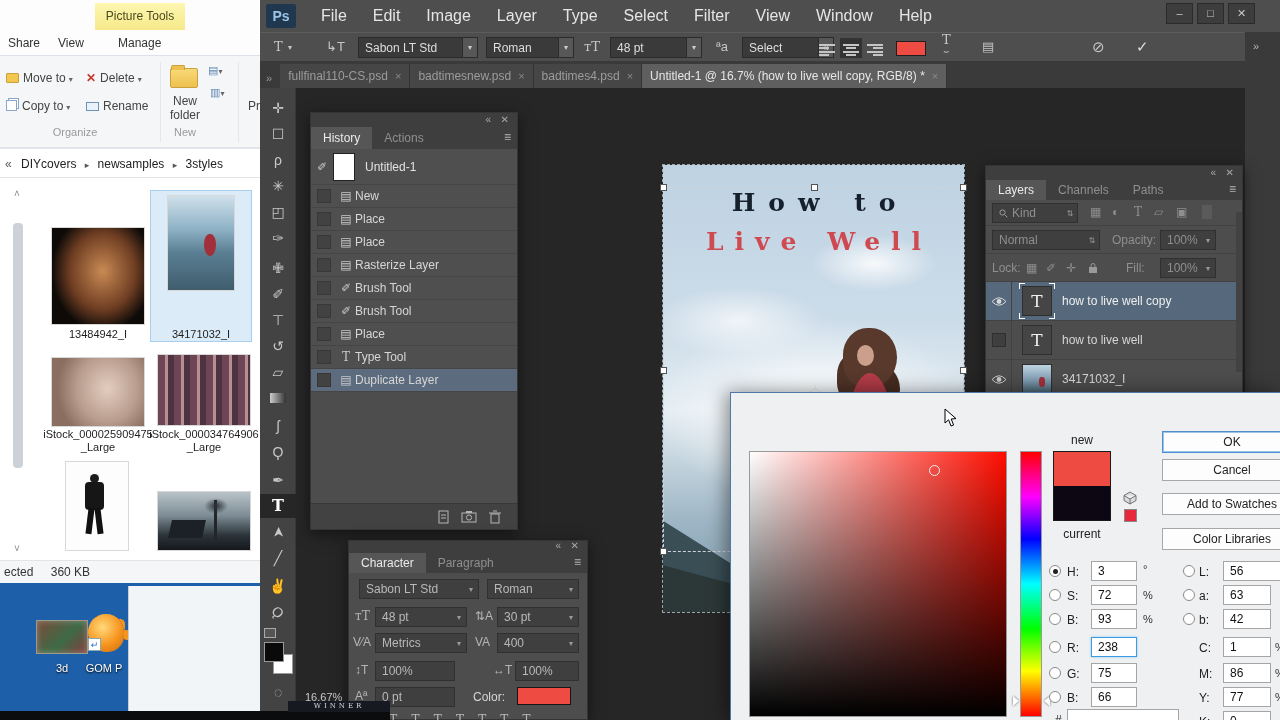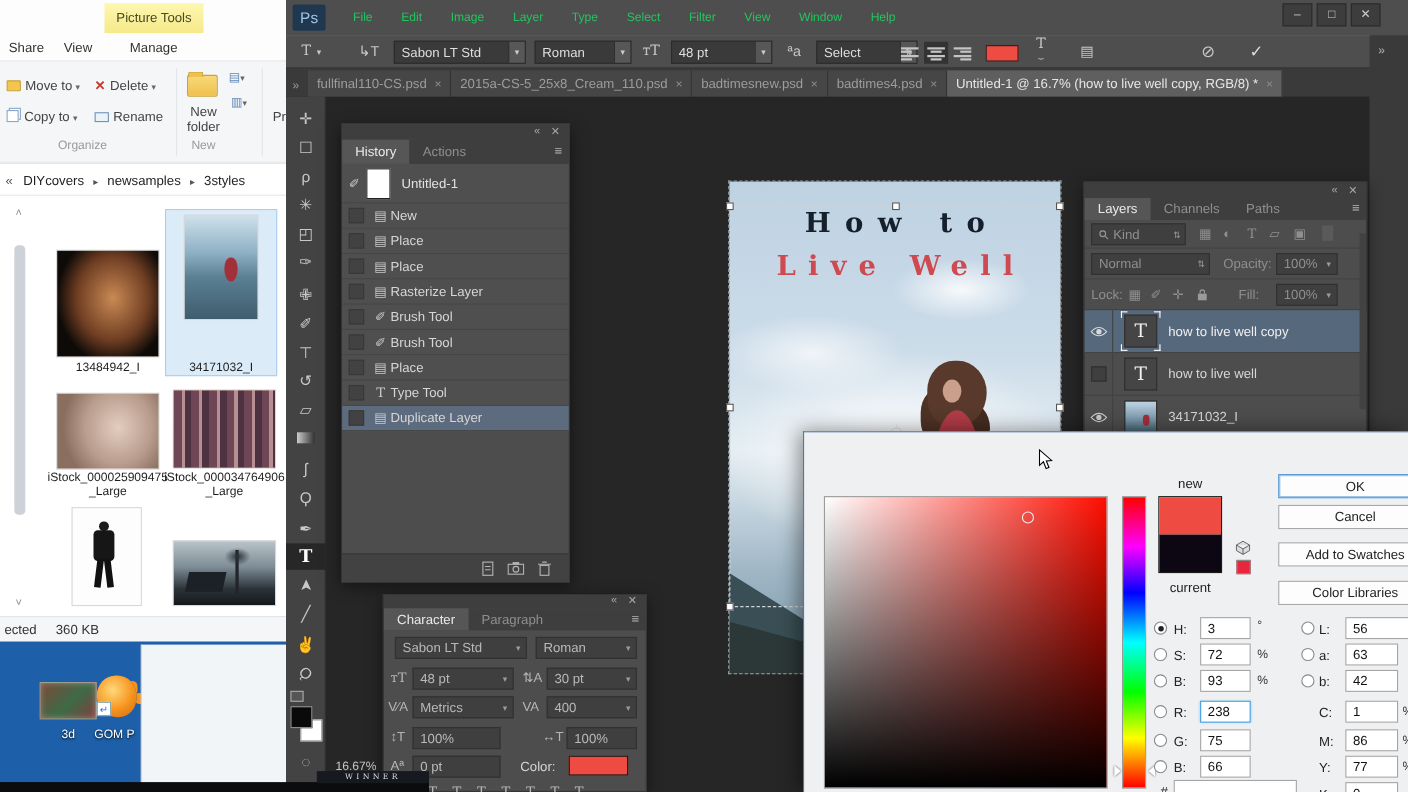--- a/index.html
+++ b/index.html
@@ -35,22 +35,22 @@
 .crumb-sep{color:#555;font-size:9px;margin:0 5px}
 #filearea{position:absolute;left:0;top:178px;width:260px;height:382px;background:#fff}
 .thumb{position:absolute;box-shadow:0 0 0 1px #d8d8d8}
 .flabel{position:absolute;font-size:11px;color:#1e1e1e;text-align:center;line-height:13px;word-break:break-all}
 .sel-tile{position:absolute;background:#dcebf8;border:1px solid #a9cfee}
 .scrl{position:absolute;color:#8a8a8a;font-size:10px}
 #exp-status{position:absolute;left:0;top:560px;width:260px;height:23px;background:#f5f6f7;border-top:1px solid #e1e5e9;font-size:12px;color:#333;line-height:22px}
 
 #ps{position:absolute;left:260px;top:0;width:1020px;height:720px;background:#262626}
 #menubar{position:absolute;left:0;top:0;width:1020px;height:32px;background:#4e4e4e;display:flex;align-items:center}
-#ps-logo{width:30px;height:24px;margin-left:6px;background:#20384f;color:#9cc3e8;font-weight:normal;font-size:14px;text-align:center;line-height:24px;border-radius:2px}
-.menu-item{color:#22c55e;font-size:11px;padding:0 13px;line-height:32px}
+#ps-logo{width:30px;height:24px;margin-left:6px;background:#20384f;color:#9cc3e8;font-weight:bold;font-size:14px;text-align:center;line-height:24px;border-radius:2px}
+.menu-item{color:#e5e5e5;font-size:16px;padding:0 13px;line-height:32px}
 .winctl{position:absolute;top:3px;width:27px;height:21px;background:#3d3d3d;border:1px solid #2b2b2b;color:#c9c9c9;font-size:11px;text-align:center;line-height:19px}
 #optionsbar{position:absolute;left:0;top:32px;width:1020px;height:30px;background:#4e4e4e;border-bottom:1px solid #3a3a3a;border-top:1px solid #5b5b5b}
 .opt-ic{position:absolute;color:#c6c6c6;font-size:13px;top:6px}
 .dd{position:absolute;height:21px;background:#3a3a3a;border:1px solid #2b2b2b;color:#dedede;font-size:12px;display:flex;align-items:center;padding-left:6px}
 .dd .ar{margin-left:auto;width:15px;height:100%;background:#575757;color:#ccc;font-size:8px;text-align:center;line-height:20px;border-left:1px solid #2b2b2b}
 .al{display:inline-block;width:16px;height:12px;background-image:linear-gradient(#c5c5c5,#c5c5c5),linear-gradient(#c5c5c5,#c5c5c5),linear-gradient(#c5c5c5,#c5c5c5),linear-gradient(#c5c5c5,#c5c5c5);background-size:16px 2px,10px 2px,16px 2px,10px 2px;background-repeat:no-repeat}
 .al-l{background-position:0 0,0 3px,0 7px,0 10px}
 .al-c{background-position:0 0,3px 3px,0 7px,3px 10px}
 .al-r{background-position:0 0,6px 3px,0 7px,6px 10px}
 .albox{position:absolute;top:5px;width:22px;height:20px;text-align:center;padding-top:4px}
@@ -239,21 +239,20 @@
       <div class="abs" style="left:636px;top:8px;width:30px;height:15px;background:#ee4b42;border:1px solid #1f1f1f"></div>
       <span class="opt-ic" style="left:682px;top:2px;line-height:10px;text-align:center"><span style="font-family:'DejaVu Serif',serif">T</span><br><span style="font-size:9px">⌣</span></span>
       <span class="opt-ic" style="left:722px">▤</span>
       <span class="opt-ic" style="left:832px;font-size:15px;top:5px">⊘</span>
       <span class="opt-ic" style="left:876px;font-size:15px;top:5px;color:#dedede">✓</span>
     </div>
 
     <div id="tabbar">
       <span style="color:#9a9a9a;font-size:11px;padding:0 8px 4px 6px">»</span>
       <div class="doctab"><span>fullfinal110-CS.psd</span><span class="tx">×</span></div>
-      <div class="doctab"><span>2015a-CS-5_25x8_Cream_110.psd</span><span class="tx">×</span></div>
       <div class="doctab"><span>badtimesnew.psd</span><span class="tx">×</span></div>
       <div class="doctab"><span>badtimes4.psd</span><span class="tx">×</span></div>
       <div class="doctab active"><span>Untitled-1 @ 16.7% (how to live well copy, RGB/8) *</span><span class="tx">×</span></div>
       <span style="position:absolute;right:26px;top:6px;color:#bbb;font-size:12px">»</span>
     </div>
 
     <div id="toolbar">
       <div class="tool" style="top:8px">✛</div>
       <div class="tool" style="top:34px">☐</div>
       <div class="tool" style="top:60px">ρ</div>

